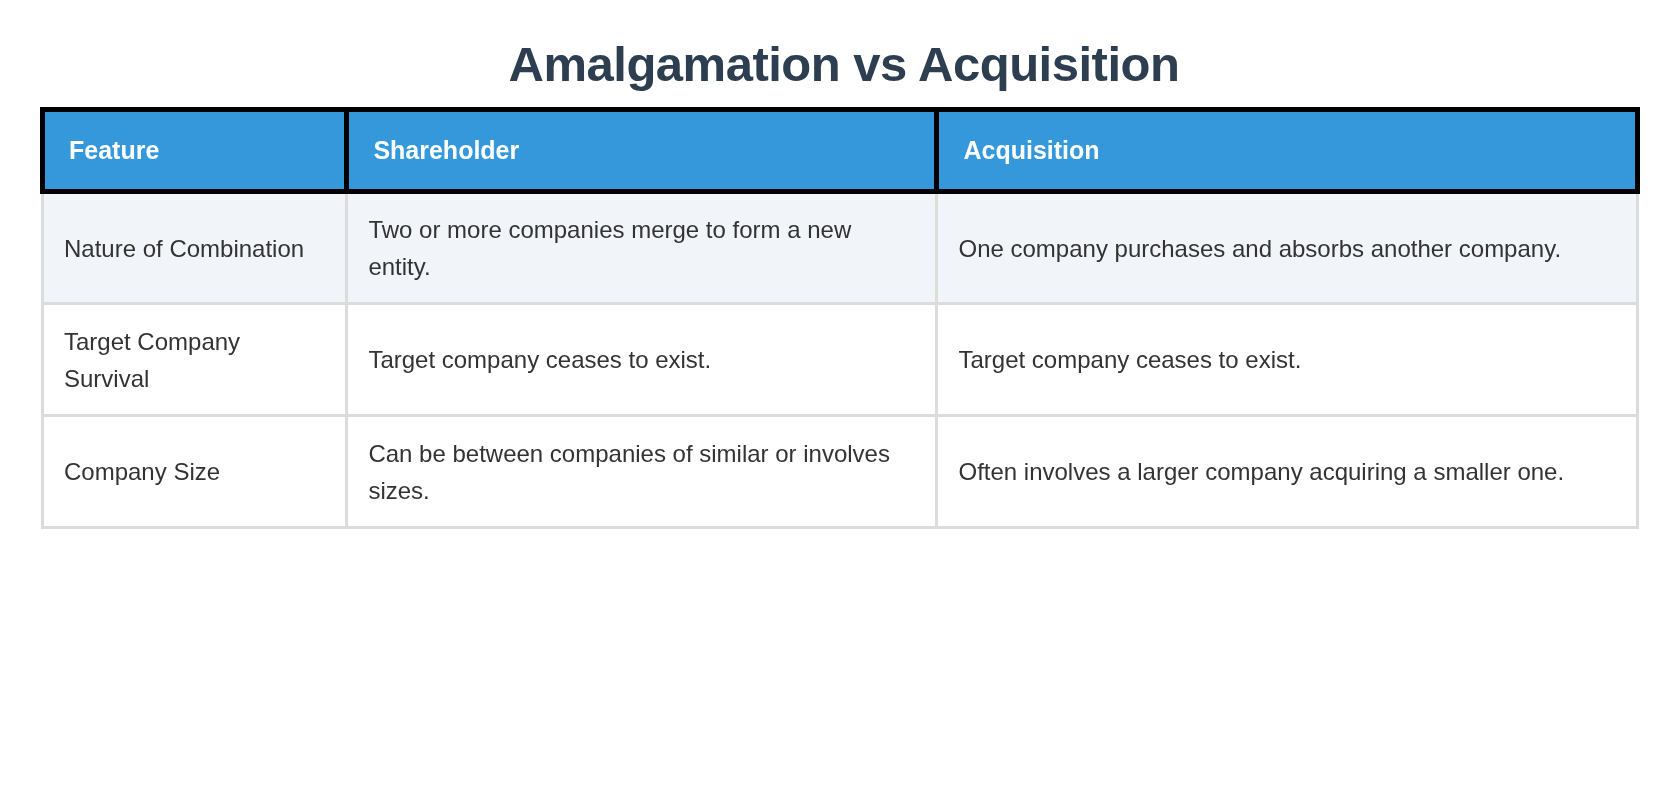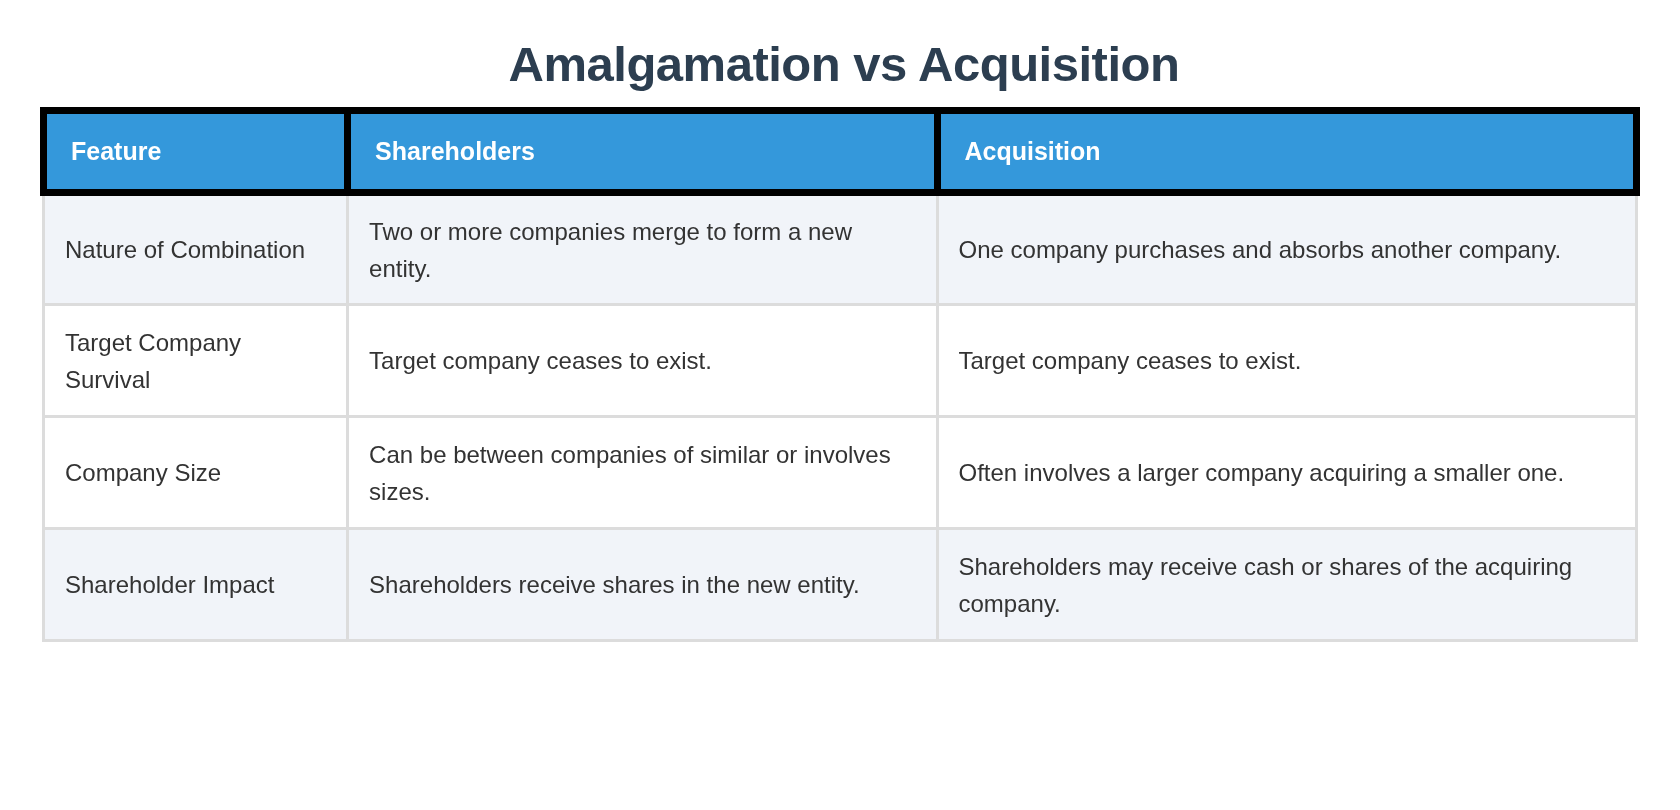--- a/index.html
+++ b/index.html
@@ -4,21 +4,21 @@
   <style>
     html, body { margin: 0; padding: 0; background: #ffffff; }
     body { width: 1680px; height: 810px; position: relative; overflow: hidden;
            font-family: "Liberation Sans", sans-serif; }
     .title { position: absolute; left: 0; top: 28px; width: 1680px; text-align: center;
              font-family: "Liberation Sans", sans-serif; font-weight: bold; font-size: 49px;
              color: #2c3e50; letter-spacing: -0.5px; margin: 4px; line-height: 64px; }
     table { position: absolute; left: 40px; top: 107px; width: 1600px;
             border-collapse: collapse; border: 2px solid #8a8a8a; }
     th { background: #3498db; color: #ffffff; font-weight: bold; font-size: 25px;
-         text-align: left; height: 82px; padding: 0 24px; border: 7px solid #000000;
+         text-align: left; height: 82px; padding: 0 24px; border: 5px solid #000000;
          box-sizing: border-box; }
     td { font-size: 24px; color: #333333; line-height: 37px; padding: 0 20px 0 20px;
          border: 3px solid #dcdcdc; height: 112px; box-sizing: border-box; vertical-align: middle; }
     tr.odd td { background: #f1f4f9; }
     tr.even td { background: #ffffff; }
     col.c1 { width: 305px; }
     col.c2 { width: 592px; }
     col.c3 { width: 703px; }
   </style>
 </head>
@@ -28,39 +28,34 @@
 
 <table>
   <colgroup>
       <col class="c1">
       <col class="c2">
       <col class="c3">
     </colgroup>
   <thead>
     <tr>
       <th>Feature</th>
-      <th>Shareholders</th>
+      <th>Shareholder</th>
       <th>Acquisition</th>
     </tr>
   </thead>
   <tbody>
     <tr class="odd">
       <td>Nature of Combination</td>
       <td>Two or more companies merge to form a new entity.</td>
       <td>One company purchases and absorbs another company.</td>
     </tr>
     <tr class="even">
       <td>Target Company Survival</td>
       <td>Target company ceases to exist.</td>
       <td>Target company ceases to exist.</td>
     </tr>
     <tr class="even">
       <td>Company Size</td>
       <td>Can be between companies of similar or involves sizes.</td>
       <td>Often involves a larger company acquiring a smaller one.</td>
     </tr>
-    <tr class="odd">
-      <td>Shareholder Impact</td>
-      <td>Shareholders receive shares in the new entity.</td>
-      <td>Shareholders may receive cash or shares of the acquiring company.</td>
-    </tr>
   </tbody>
 </table>
 
 </body></html>

